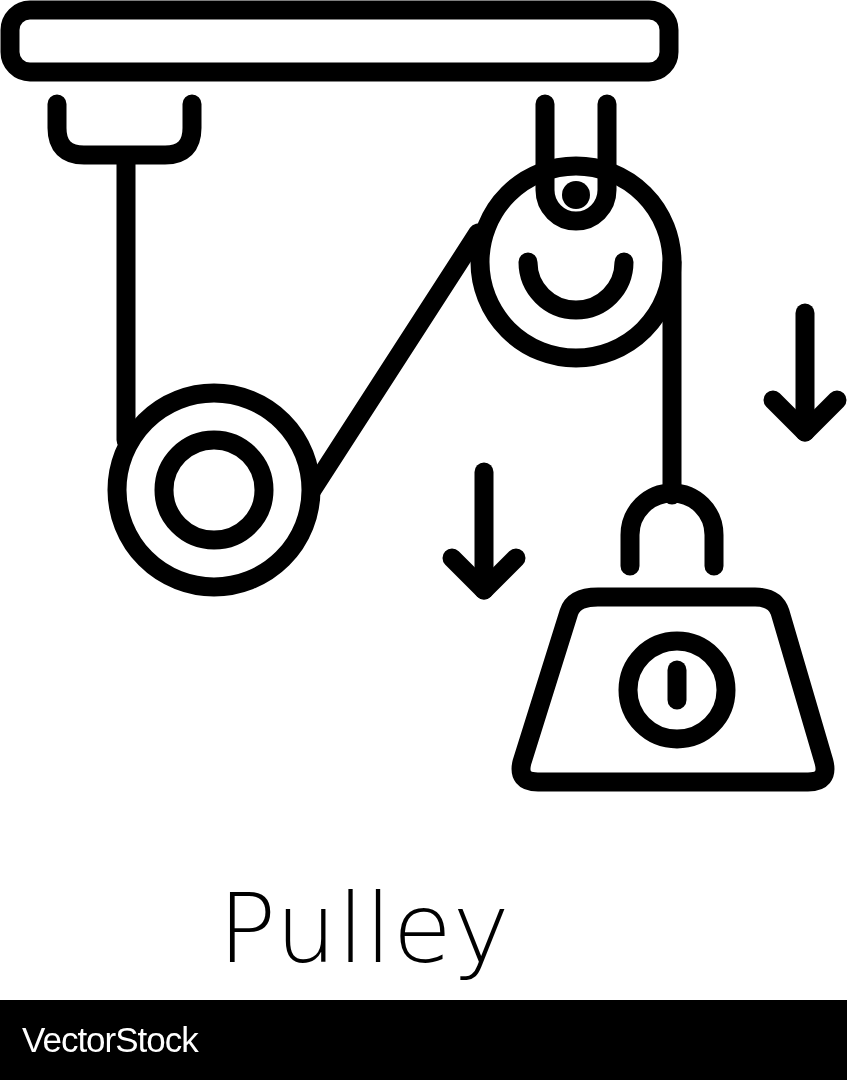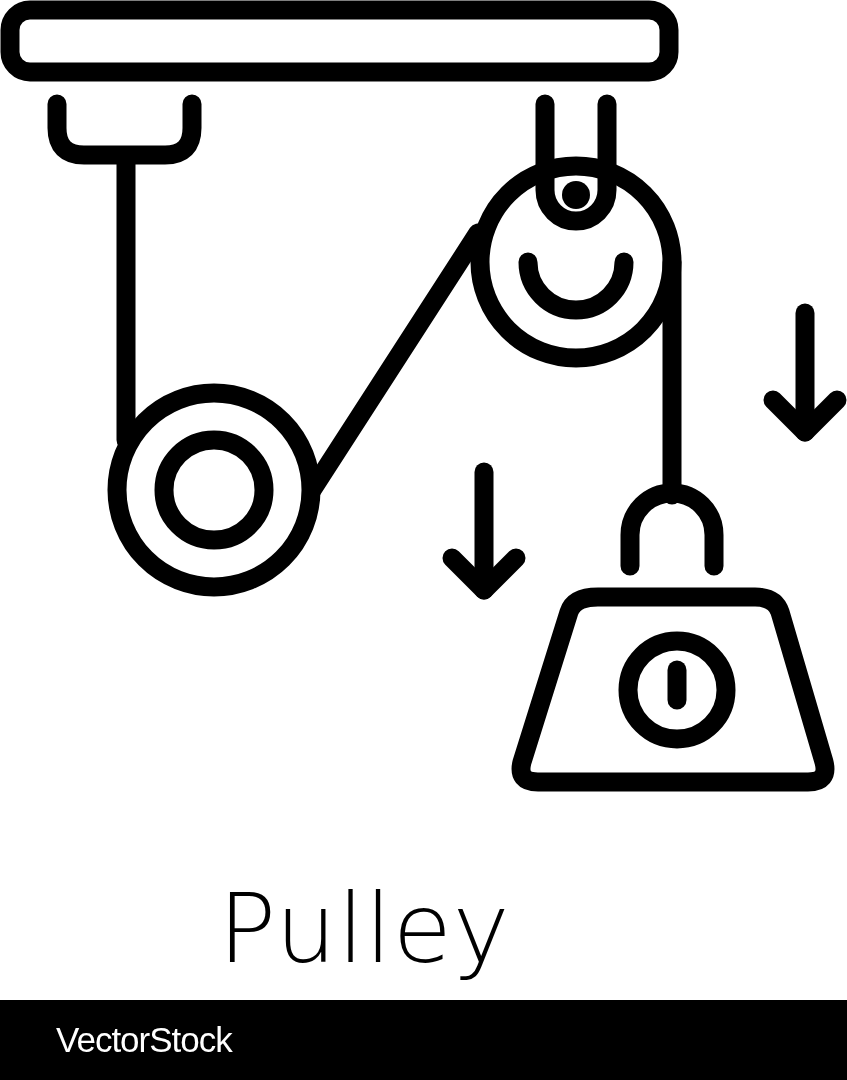--- a/index.html
+++ b/index.html
@@ -1,20 +1,20 @@
 <!DOCTYPE html>
 <html><head>
 <meta charset="utf-8">
 <style>
   html, body { margin:0; padding:0; background:#ffffff; }
   body { width:847px; height:1080px; position:relative; overflow:hidden; font-family:"Liberation Sans", sans-serif; }
   #icon-canvas { position:absolute; left:0; top:0; width:847px; height:1000px; }
   .caption { position:absolute; left:0; width:729px; top:872px; text-align:center; font-size:96px; font-weight:300; color:#000; letter-spacing:1px; font-family:"DejaVu Sans", sans-serif; line-height:1.2; }
   .footer { position:absolute; left:0; top:1000px; width:847px; height:80px; background:#000; color:#fff; }
-  .footer .brand { position:absolute; left:22px; top:20px; font-size:35px; letter-spacing:-1px; font-family:"Liberation Sans", sans-serif;margin-left:34px; }
+  .footer .brand { position:absolute; left:22px; top:20px; font-size:35px; letter-spacing:-1px; font-family:"Liberation Sans", sans-serif; }
   .footer .ref { position:absolute; right:28px; top:28px; font-size:23px; letter-spacing:-0.5px; font-family:"Liberation Sans", sans-serif; }
 </style>
 </head>
 <body>
 
 <svg id="icon-canvas" viewBox="0 0 847 1000" xmlns="http://www.w3.org/2000/svg">
   <g fill="none" stroke="#000" stroke-width="19" stroke-linecap="round" stroke-linejoin="round">
 
     <rect x="10" y="10" width="659" height="62" rx="20" ry="20"></rect>
 

